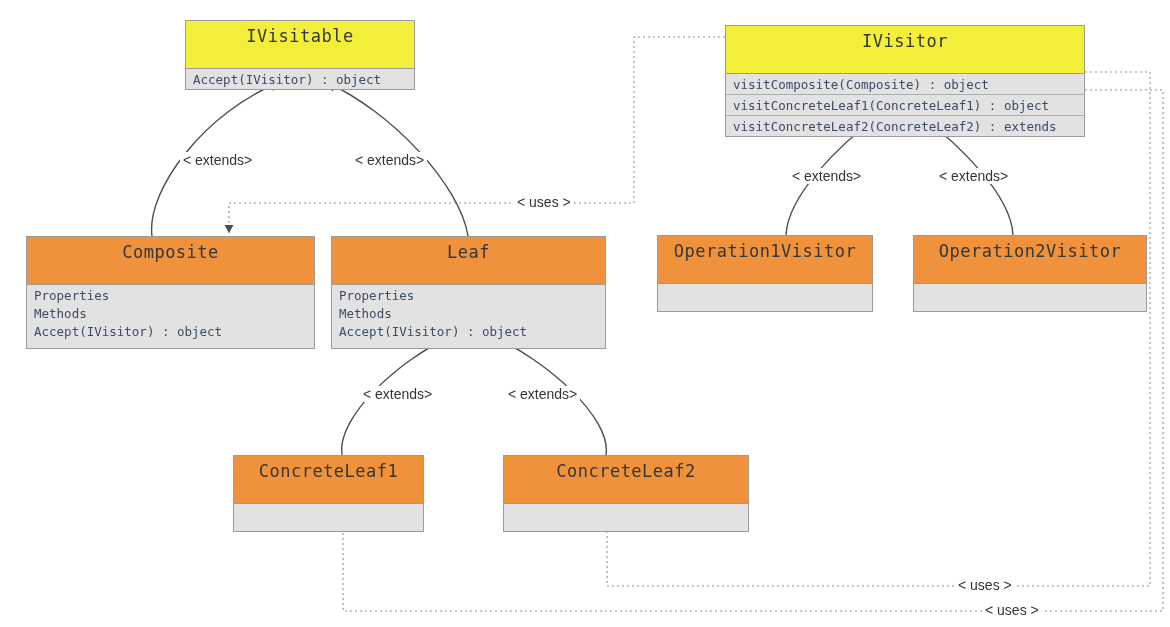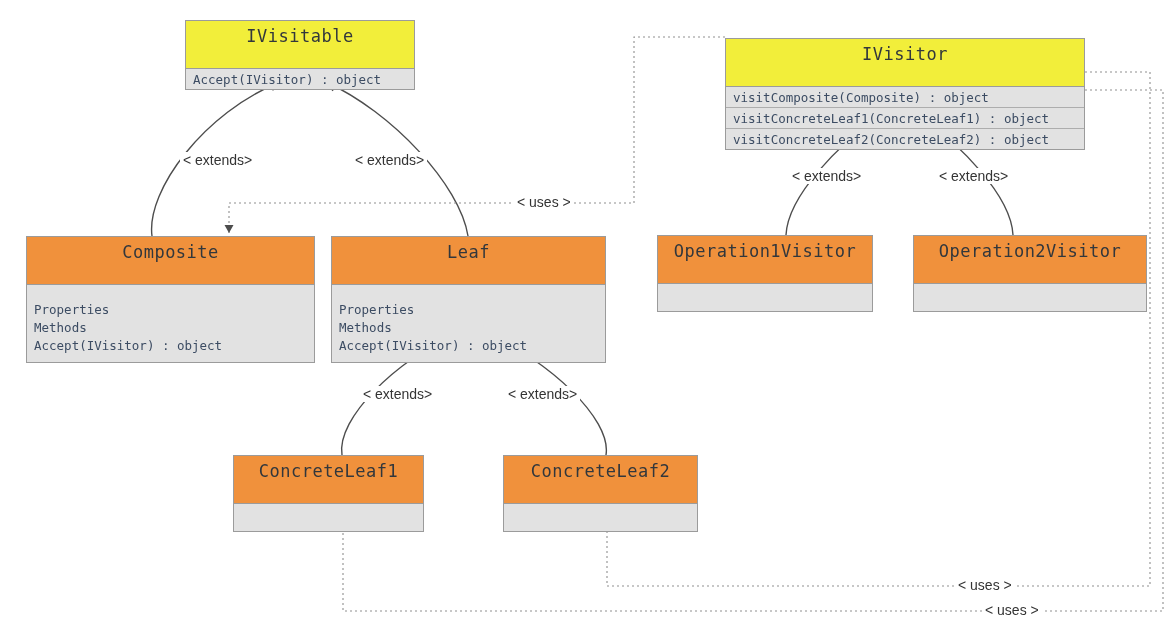--- a/index.html
+++ b/index.html
@@ -45,21 +45,21 @@
   .box-body { background: var(--body-bg, #e2e2e2); }
   .member-row {
     font-size: 12.5px;
     line-height: 15px;
     color: var(--member-text, #3c4c63);
     padding: 3px 7px 2px;
     white-space: nowrap;
     overflow: hidden;
   }
   .member-row + .member-row { border-top: 1px solid #adadad; }
-  .member-lines { padding: 16px 7px 7px; }
+  .member-lines { padding: 2px 7px 7px; }
   .member-lines .line {
     font-size: 12.5px;
     line-height: 18px;
     color: var(--member-text, #3c4c63);
     white-space: nowrap;
     overflow: hidden;
   }
   .box-body.empty { height: 27px; }
 
   .edge-label {
@@ -102,26 +102,26 @@
     </g>
   </svg>
 
   <div class="classbox" style="left:185px; top:20px; width:230px;">
     <div class="box-header interface-header">IVisitable</div>
     <div class="box-body">
       <div class="member-row">Accept(IVisitor) : object</div>
     </div>
   </div>
 
-  <div class="classbox" style="left:725px; top:38px; width:360px;">
+  <div class="classbox" style="left:725px; top:25px; width:360px;">
     <div class="box-header interface-header">IVisitor</div>
     <div class="box-body">
       <div class="member-row">visitComposite(Composite) : object</div>
       <div class="member-row">visitConcreteLeaf1(ConcreteLeaf1) : object</div>
-      <div class="member-row">visitConcreteLeaf2(ConcreteLeaf2) : object</div>
+      <div class="member-row">visitConcreteLeaf2(ConcreteLeaf2) : extends</div>
     </div>
   </div>
 
   <div class="classbox" style="left:26px; top:236px; width:289px;">
     <div class="box-header class-header">Composite</div>
     <div class="box-body">
       <div class="member-lines">
         <div class="line">Properties</div>
         <div class="line">Methods</div>
         <div class="line">Accept(IVisitor) : object</div>
@@ -148,21 +148,21 @@
   <div class="classbox" style="left:913px; top:235px; width:234px;">
     <div class="box-header class-header">Operation2Visitor</div>
     <div class="box-body empty"></div>
   </div>
 
   <div class="classbox" style="left:233px; top:455px; width:191px;">
     <div class="box-header class-header">ConcreteLeaf1</div>
     <div class="box-body empty"></div>
   </div>
 
-  <div class="classbox" style="left:503px; top:455px; width:195px;">
+  <div class="classbox" style="left:503px; top:455px; width:246px;">
     <div class="box-header class-header">ConcreteLeaf2</div>
     <div class="box-body empty"></div>
   </div>
 
   <div class="edge-label" style="left:180px; top:152px;">&lt; extends&gt;</div>
   <div class="edge-label" style="left:352px; top:152px;">&lt; extends&gt;</div>
   <div class="edge-label" style="left:789px; top:168px;">&lt; extends&gt;</div>
   <div class="edge-label" style="left:936px; top:168px;">&lt; extends&gt;</div>
   <div class="edge-label" style="left:360px; top:386px;">&lt; extends&gt;</div>
   <div class="edge-label" style="left:505px; top:386px;">&lt; extends&gt;</div>

